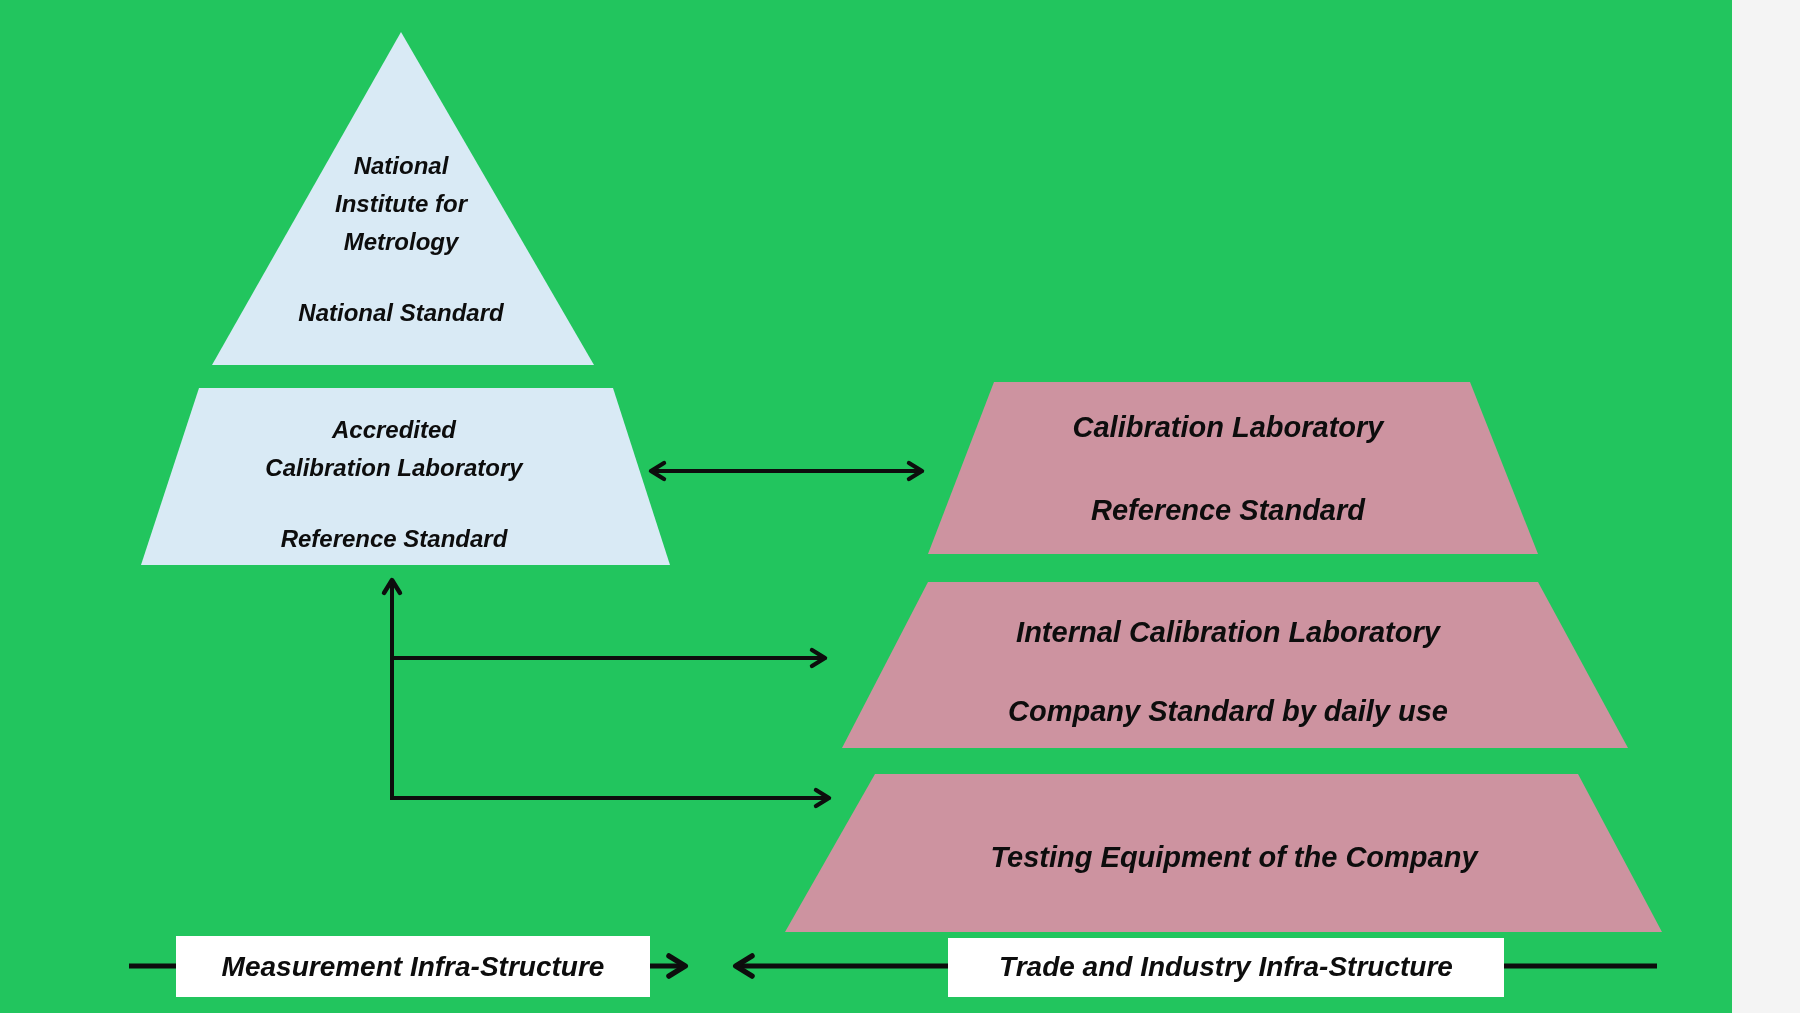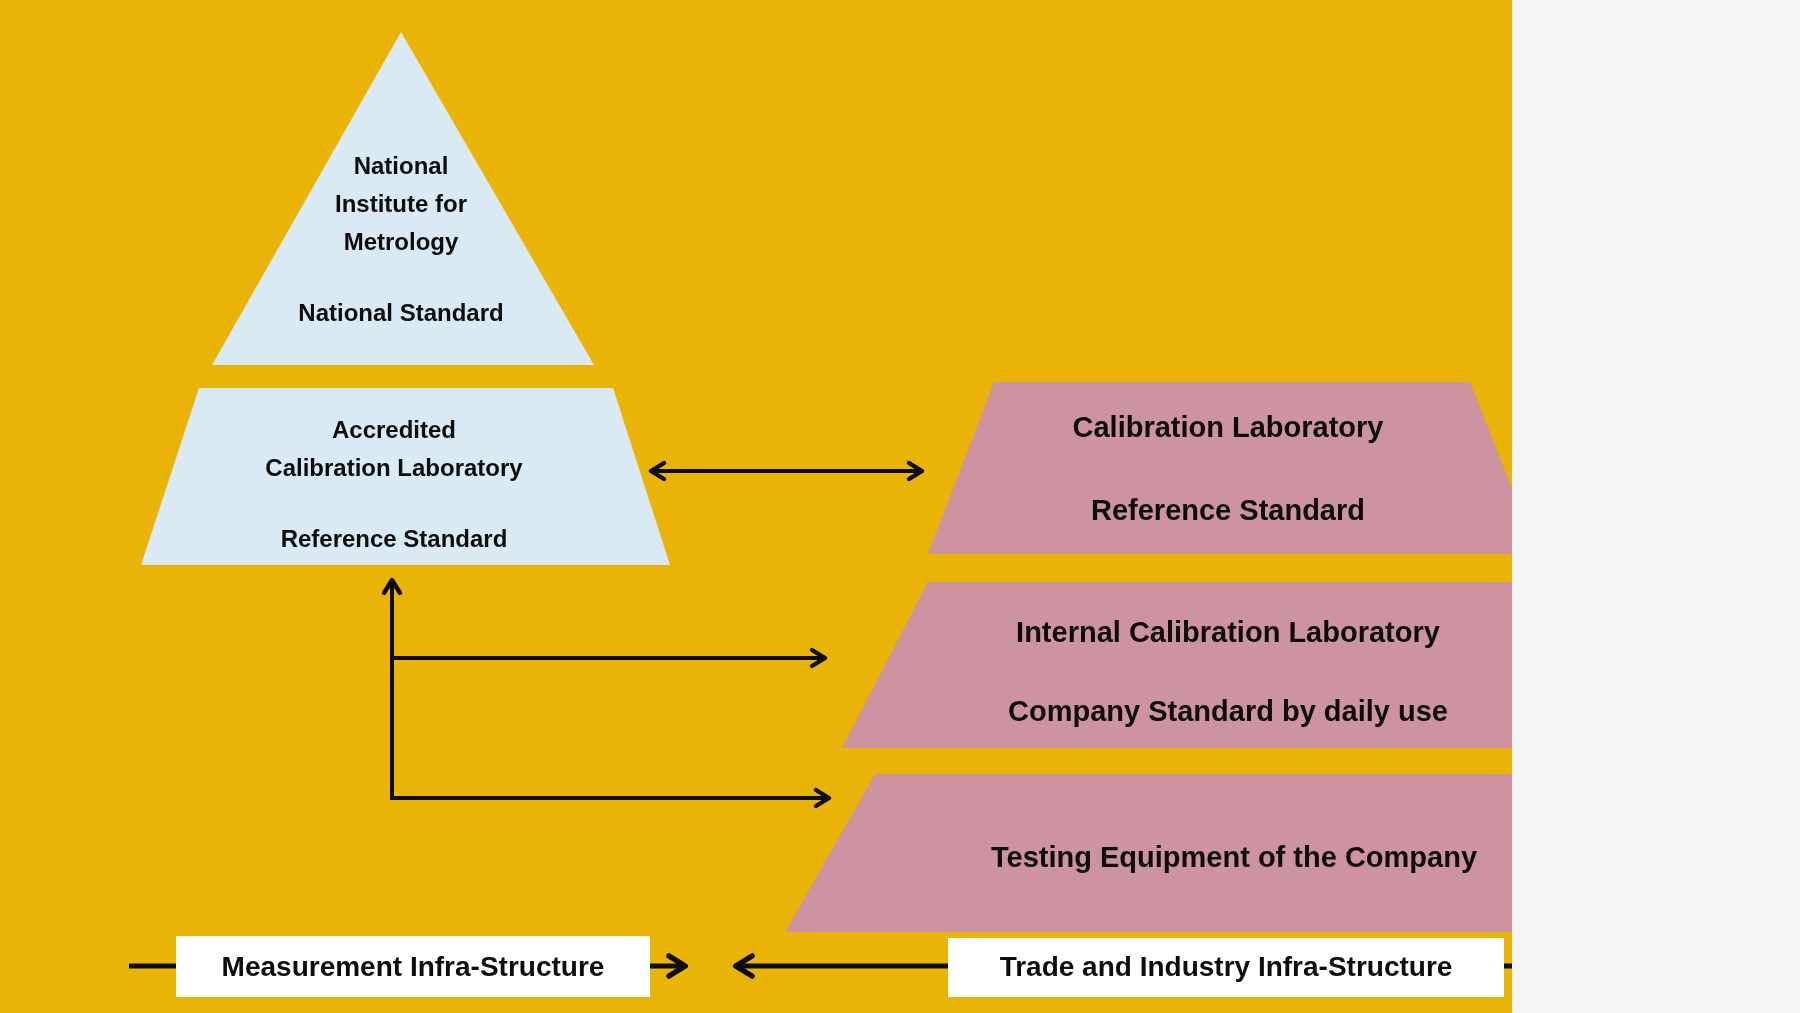--- a/index.html
+++ b/index.html
@@ -1,21 +1,22 @@
 <!DOCTYPE html>
 <html><head>
 <meta charset="utf-8">
 <style>
   html,body{margin:0;padding:0;background:#f4f4f4;}
   .stage{
     position:relative;
-    width:1512px;height:1013px;
-    background:#eab308;
+    width:1732px;height:1013px;
+    background:#22c55e;
     overflow:hidden;
     font-family:"Liberation Sans",sans-serif;
+    font-style:italic;
   }
   svg{display:block;}
   .shape-blue{fill:#d9eaf5;stroke:none;}
   .shape-pink{fill:#cd93a0;stroke:none;}
   .label-box{fill:#ffffff;stroke:none;}
   .conn{stroke:#0d0d0d;stroke-width:4;fill:none;}
   .conn-thick{stroke:#0d0d0d;stroke-width:5;fill:none;}
   text{
     font-family:"Liberation Sans",sans-serif;
     font-weight:700;

